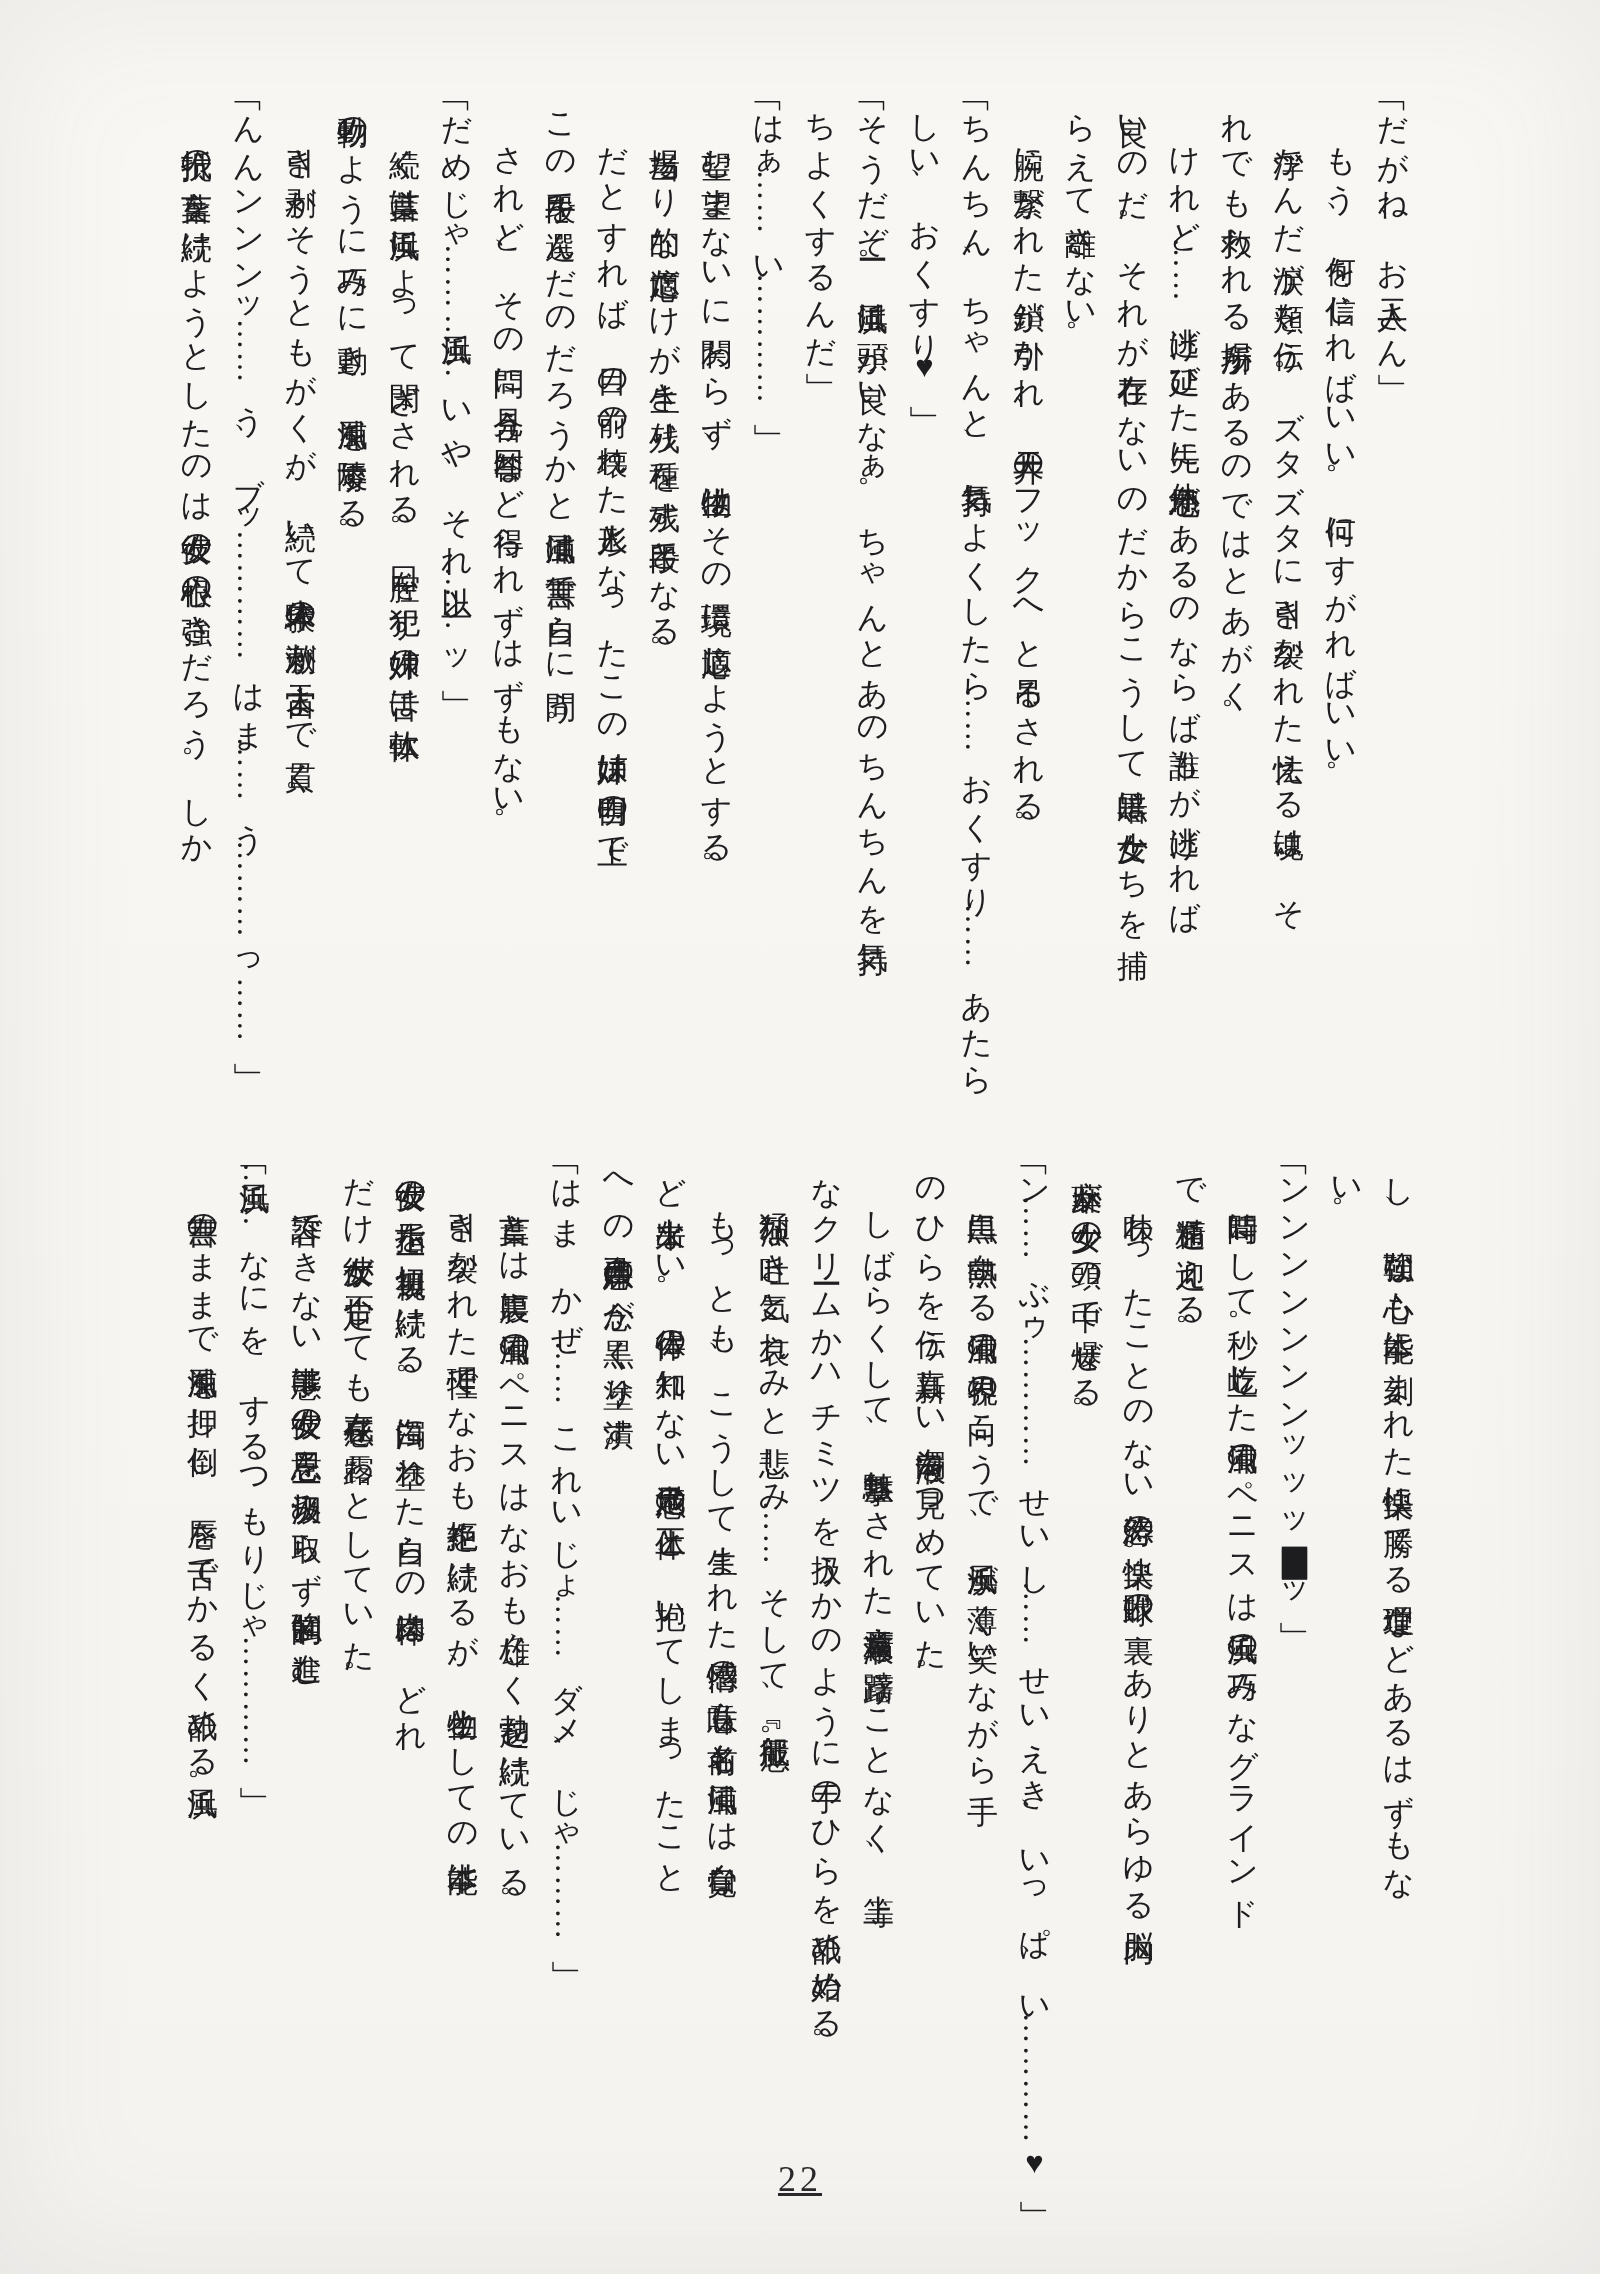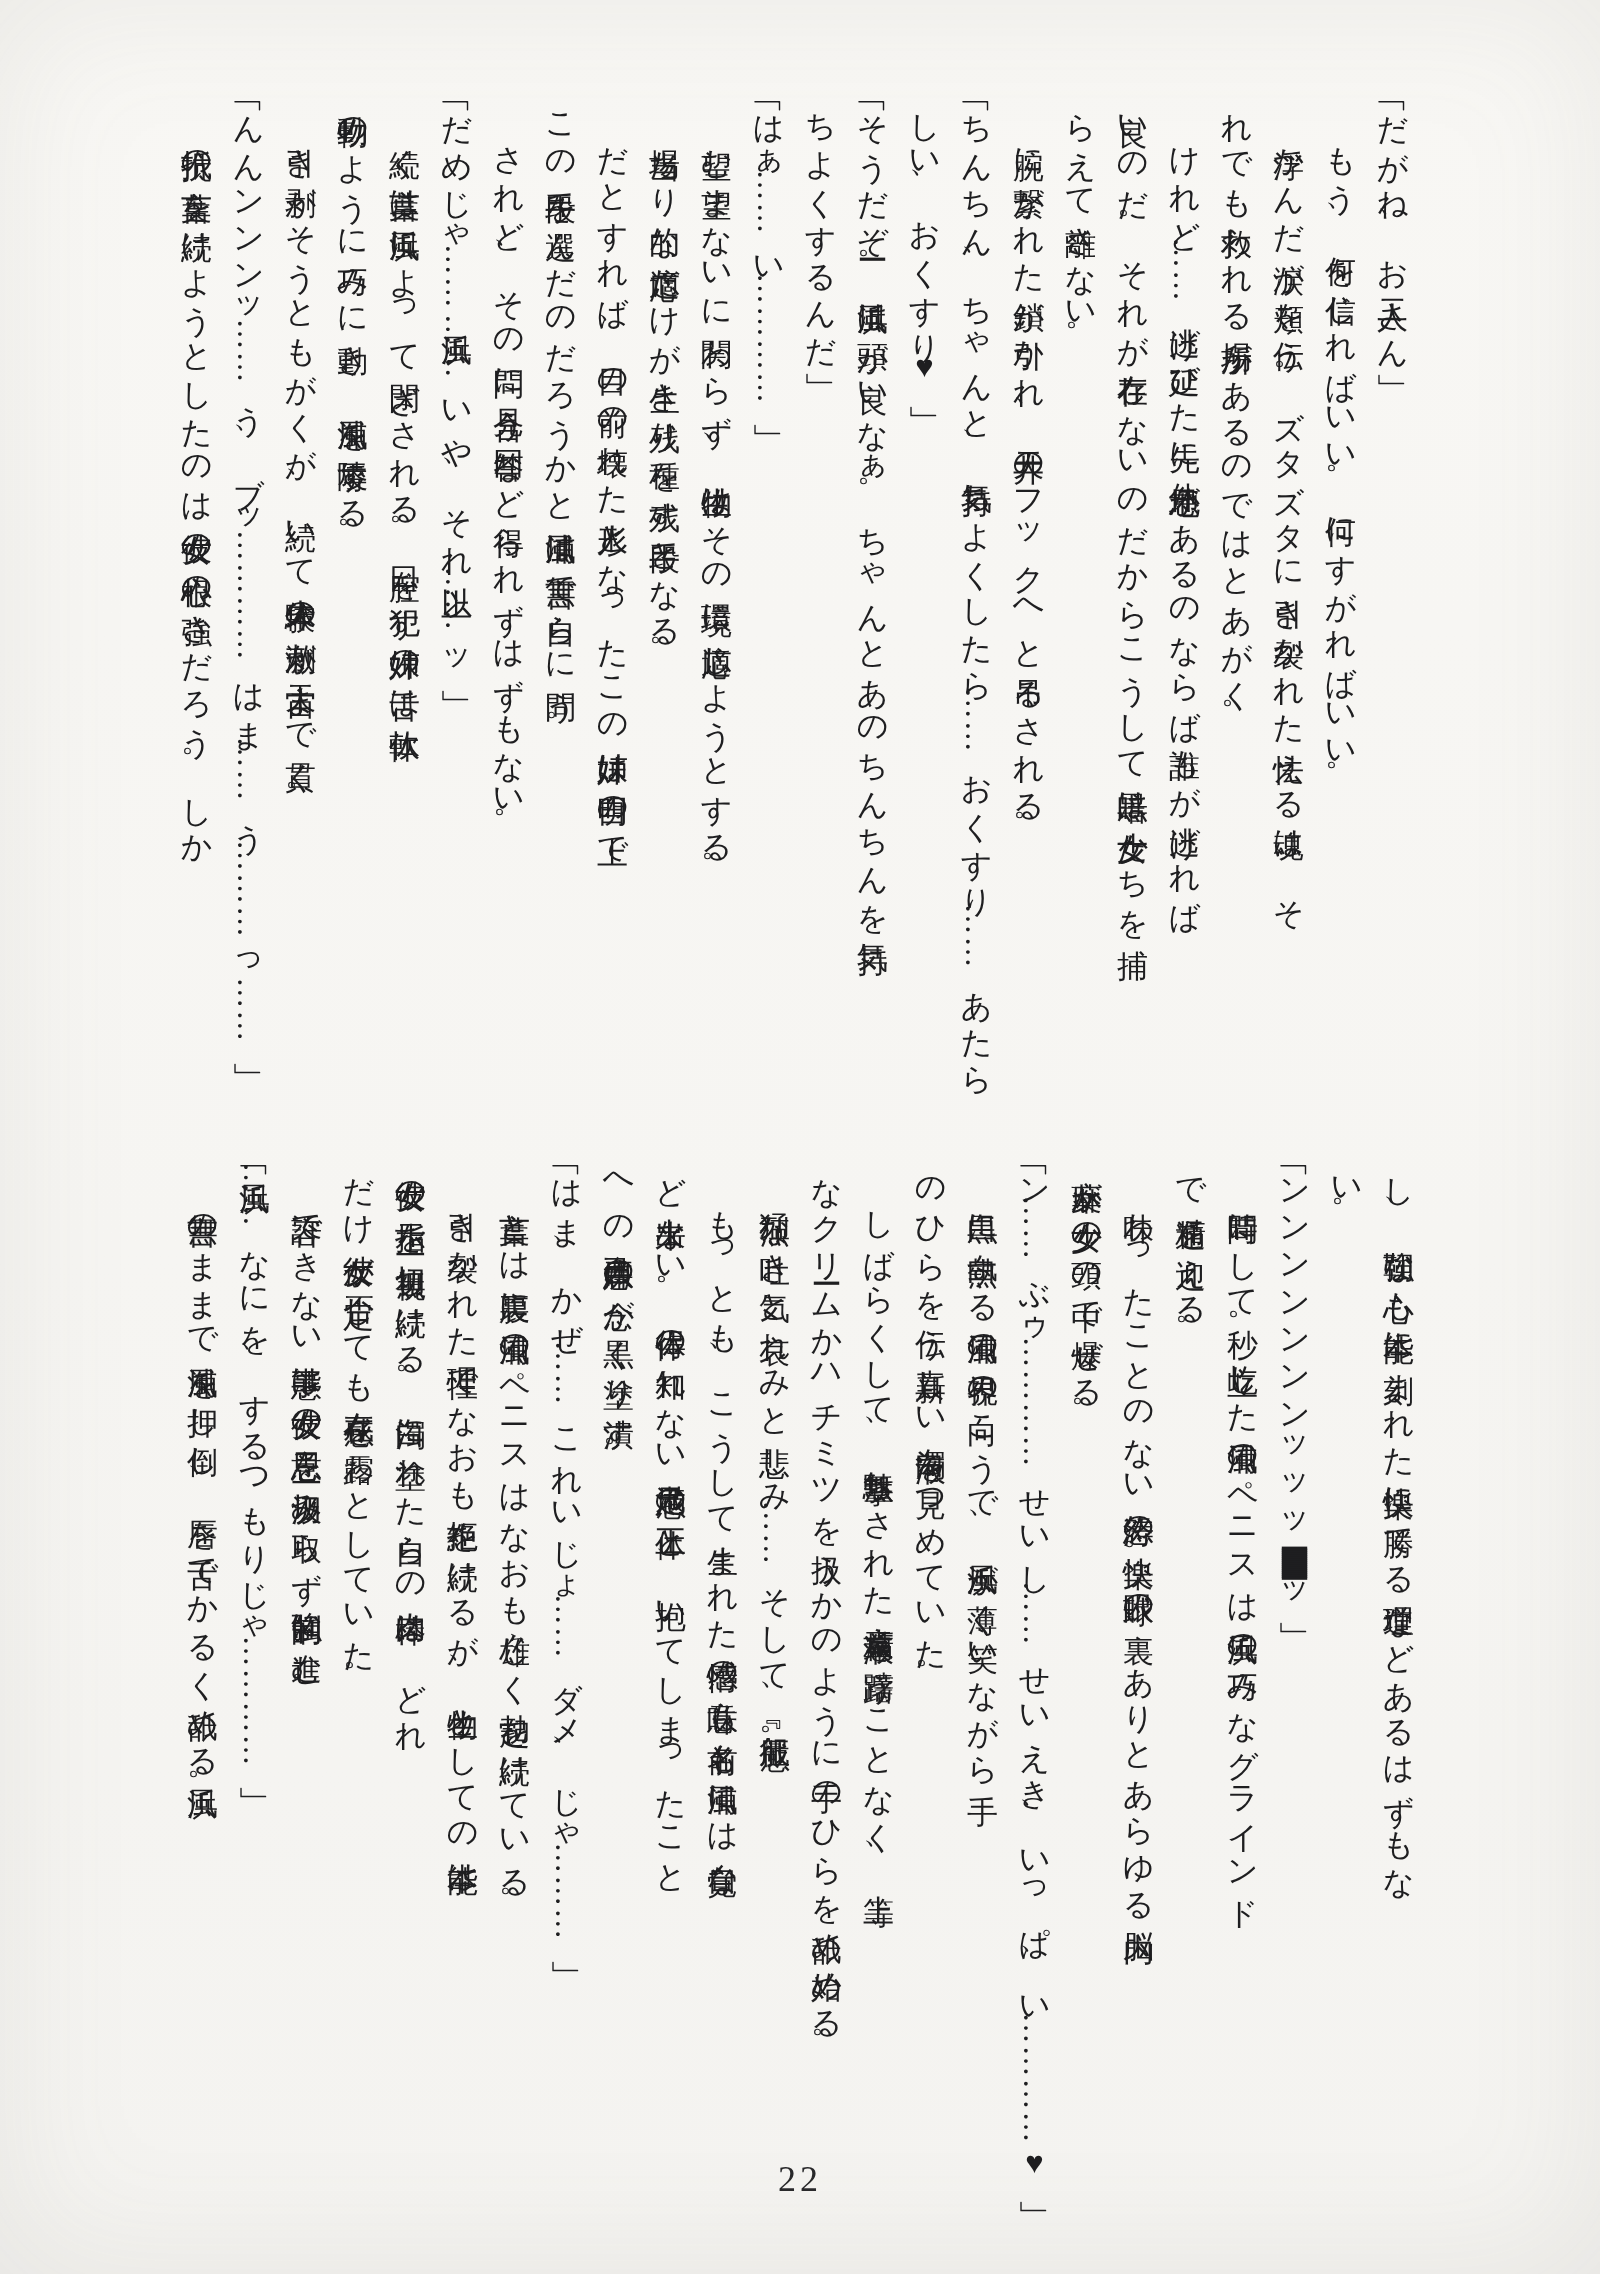--- a/index.html
+++ b/index.html
@@ -50,20 +50,21 @@
   }
   .pageno {
     position: absolute;
     top: 2158px;
     left: 0;
     width: 100%;
     text-align: center;
     font-size: 36px;
     letter-spacing: 4px;
     color: #29292b;
+    text-decoration: underline;
   }
 </style>
 </head>
 <body>
 
 <div class="page">
   <section class="vblock top">
       <div class="line">「だがね、お二人さん」</div>
       <div class="line indent">もう、何を信じればいい。何にすがればいい。</div>
       <div class="line indent">浮かんだ涙が頬を伝う。ズタズタに引き裂かれた怯える魂は、そ</div>

